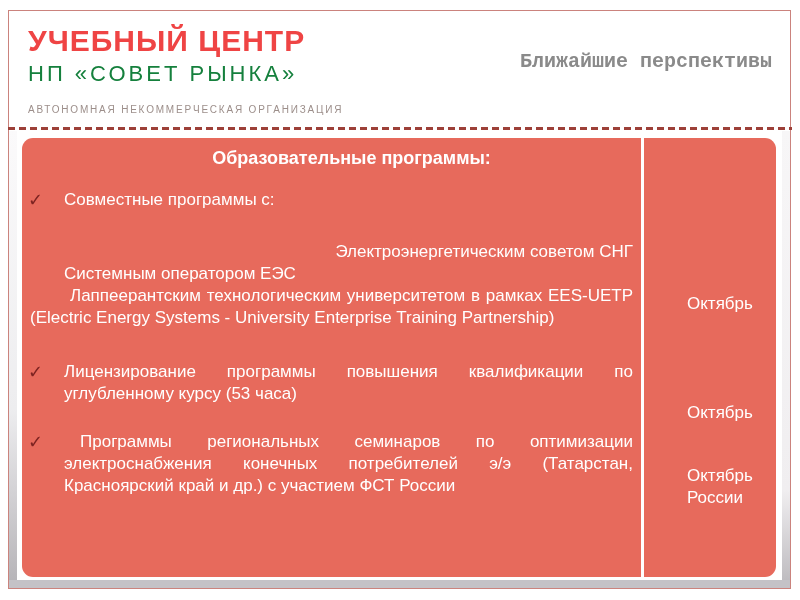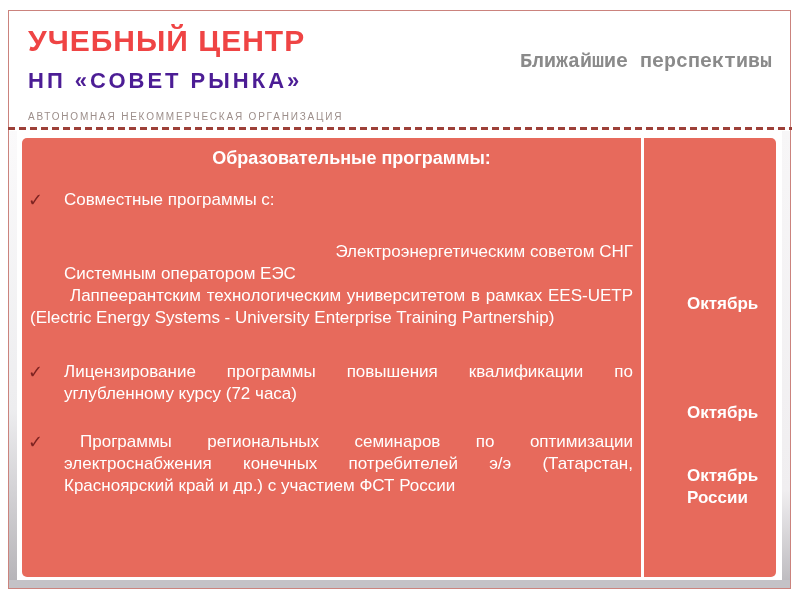--- a/index.html
+++ b/index.html
@@ -29,36 +29,36 @@
     position:absolute;left:8px;top:127px;width:784px;height:3px;
     background:repeating-linear-gradient(90deg,#9d4038 0,#9d4038 7px,transparent 7px,transparent 11px);
   }
   
   .logo{position:absolute;left:28px;top:24px;width:330px;}
   .logo-title{
     font-size:30px;font-weight:bold;color:#ef4444;
     letter-spacing:1px;line-height:34px;white-space:nowrap;
   }
   .logo-subtitle{
-    font-size:22px;font-weight:bold;color:#4c1d95;
-    letter-spacing:3px;line-height:26px;margin-top:10px;white-space:nowrap;
+    font-size:22px;font-weight:normal;color:#15803d;
+    letter-spacing:3px;line-height:26px;margin-top:3px;white-space:nowrap;
   }
   .logo-tagline{
     margin-top:17px;font-size:10px;color:#9c8e8a;
     letter-spacing:1.8px;white-space:nowrap;
   }
   
   .slide-title{
     position:absolute;right:28px;top:50px;
     font-size:20px;font-weight:bold;color:#8a8a8a;white-space:nowrap;font-family:Liberation Mono, monospace;
   }
   
   .panel{
     position:absolute;left:22px;top:138px;width:754px;height:439px;
-    background:#e76a5c;border-radius:5px;color:#ffffff;
+    background:#e76a5c;border-radius:11px;color:#ffffff;
   }
   .panel-separator{
     position:absolute;left:619px;top:0;width:3px;height:100%;background:#ffffff;
   }
   .panel-left{
     position:absolute;left:0;top:0;width:619px;height:100%;
     box-sizing:border-box;padding:8px 8px 0 4px;
     font-size:17px;line-height:22px;
   }
   .panel-heading{
@@ -74,21 +74,21 @@
     color:#7d2321;font-weight:bold;font-size:18px;line-height:22px;
   }
   .btext{flex:1;}
   .just{text-align:justify;}
   .partner-first{margin-top:30px;text-align:right;}
   .partner-wrap{margin-left:-34px;text-indent:40px;text-align:justify;}
   .indent-first{text-indent:16px;}
   
   .schedule{
     position:absolute;left:622px;top:0;width:132px;height:100%;
-    font-weight:bold;font-size:17px;line-height:22px;color:#ffffff;
+    font-weight:normal;font-size:17px;line-height:22px;color:#ffffff;
   }
   .slot{position:absolute;left:43px;white-space:nowrap;}
   .slot-1{top:155px;}
   .slot-2{top:264px;}
   .slot-3{top:327px;}
 </style>
 </head>
 <body>
 
 <div class="frame-border"></div>
@@ -114,21 +114,21 @@
       <div class="btext">
         <div>Совместные программы с:</div>
         <div class="partner-first">Электроэнергетическим советом СНГ</div>
         <div>Системным оператором ЕЭС</div>
         <div class="partner-wrap">Лаппеерантским технологическим университетом в рамках EES-UETP (Electric Energy Systems - University Enterprise Training Partnership)</div>
       </div>
     </div>
 
     <div class="bullet bullet-2">
       <div class="check">✓</div>
-      <div class="btext just">Лицензирование программы повышения квалификации по углубленному курсу (72 часа)</div>
+      <div class="btext just">Лицензирование программы повышения квалификации по углубленному курсу (53 часа)</div>
     </div>
 
     <div class="bullet bullet-3">
       <div class="check">✓</div>
       <div class="btext just indent-first">Программы региональных семинаров по оптимизации электроснабжения конечных потребителей э/э (Татарстан, Красноярский край и др.) с участием ФСТ России</div>
     </div>
   </div>
 
   <div class="panel-separator"></div>
 

